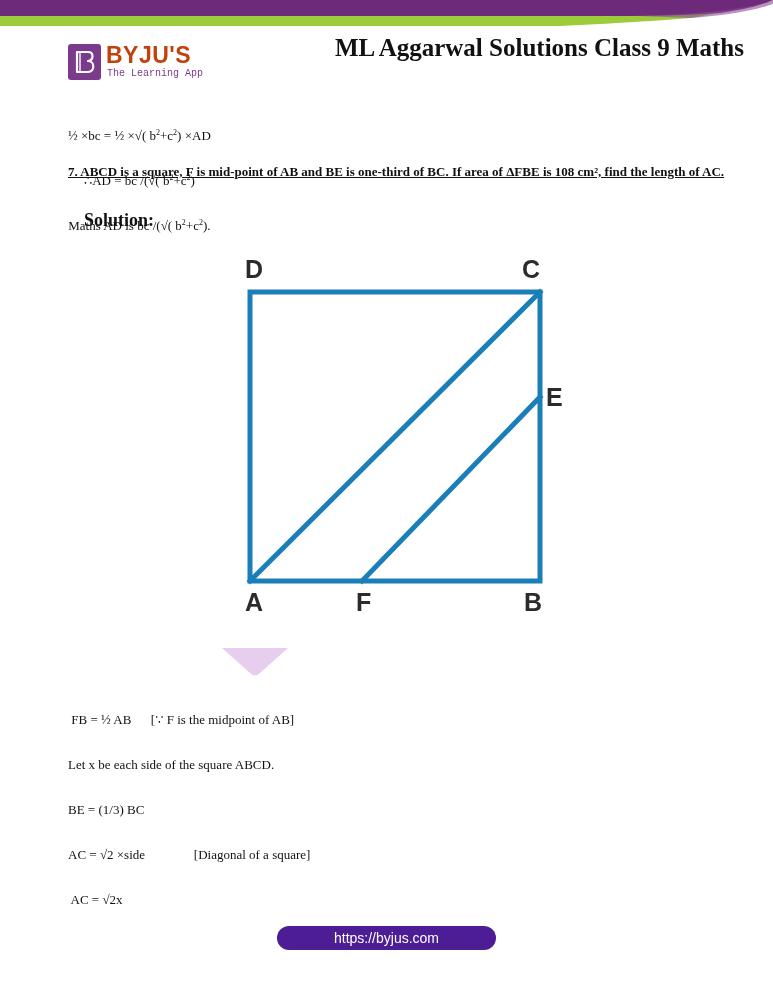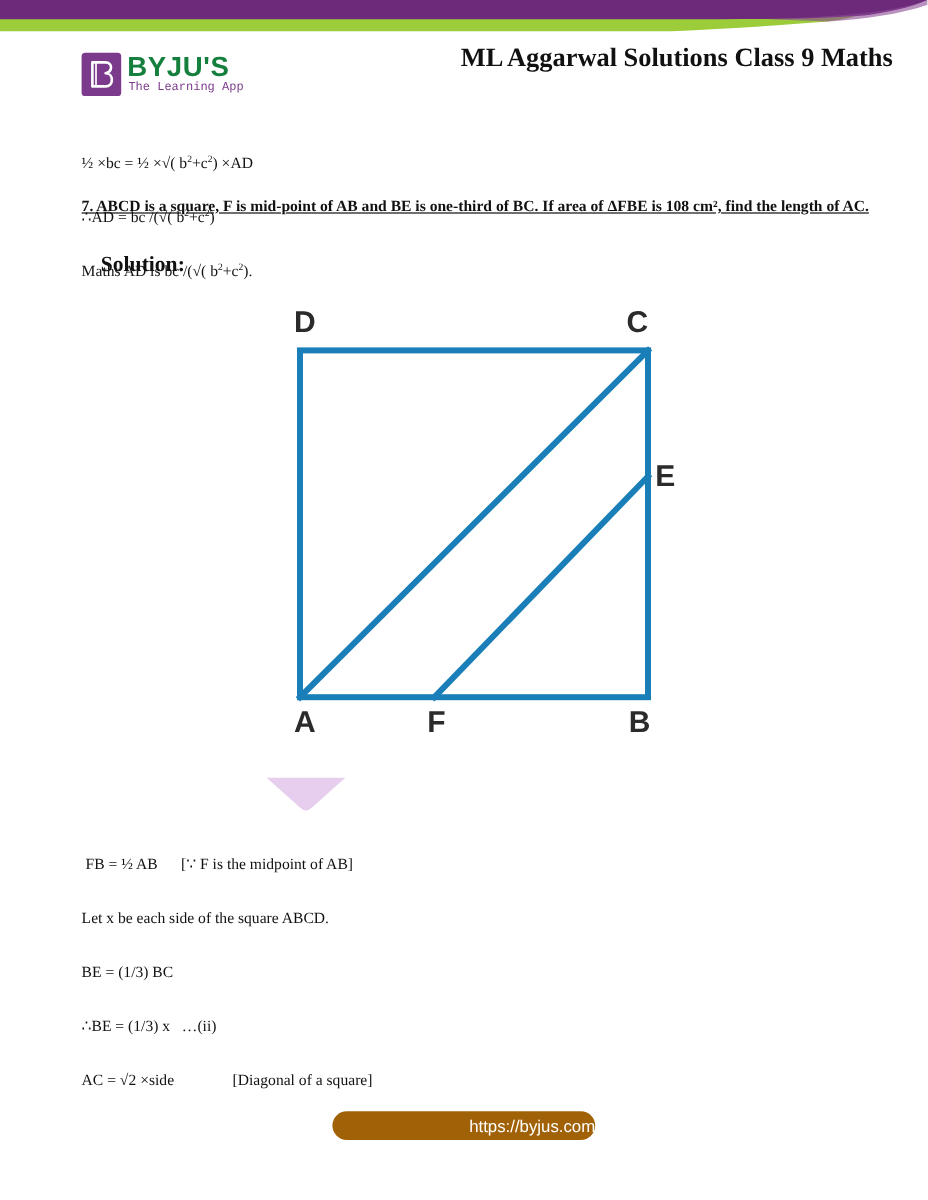--- a/index.html
+++ b/index.html
@@ -11,31 +11,31 @@
   .top-band { position: absolute; left: 0; top: 0; width: 773px; height: 30px; }
   .logo { position: absolute; left: 68px; top: 44px; width: 135px; height: 38px; }
   .logo-mark {
     position: absolute; left: 0; top: 0; width: 33px; height: 36px;
     background: #7b3a8c; border-radius: 3px;
   }
   .logo-mark svg { position: absolute; left: 0; top: 0; }
   .logo-word {
     position: absolute; left: 38px; top: -1px;
     font-family: "Liberation Sans", "DejaVu Sans", sans-serif;
-    font-weight: bold; font-size: 23px; letter-spacing: 0.5px; color: #15803d;
+    font-weight: bold; font-size: 23px; letter-spacing: 0.5px; color: #c2410c;
     line-height: 24px;
   }
   .logo-tag {
     position: absolute; left: 39px; top: 24px;
     font-family: Liberation Mono, monospace;
     font-size: 10px; color: #7b3a8c; line-height: 12px; white-space: nowrap;
   }
   .doc-title {
     position: absolute; right: 29px; top: 36px; text-align: right;
-    font-weight: bold; font-size: 22px; line-height: 23px; color: #111;
+    font-weight: bold; font-size: 25px; line-height: 23px; color: #111;
   }
   .doc-title div { white-space: nowrap; }
   .text-block {
     position: absolute; left: 68px; font-size: 13px; line-height: 15px; white-space: pre;
   }
   .text-block .ln { height: 15px; }
   sup { font-size: 8px; vertical-align: 5px; line-height: 0; }
   .question {
     position: absolute; left: 68px; top: 164px; width: 660px;
     font-size: 13px; line-height: 16px; font-weight: bold; text-decoration: underline;
@@ -46,21 +46,21 @@
   }
   .figure { position: absolute; left: 230px; top: 245px; width: 350px; height: 380px; }
   .fig-label {
     position: absolute;
     font-family: "Liberation Sans", "DejaVu Sans", sans-serif;
     font-weight: bold; font-size: 25px; color: #2b2b2b; line-height: 25px;
   }
   .pink-marker { position: absolute; left: 222px; top: 648px; }
   .footer-pill {
     position: absolute; left: 277px; top: 926px; width: 219px; height: 24px;
-    background: #a16207; border-radius: 12px; color: #fff; text-align: right;
+    background: #4c1d95; border-radius: 12px; color: #fff; text-align: center;
     font-family: "Liberation Sans", "DejaVu Sans", sans-serif; font-size: 14px; line-height: 24px;
   }
 </style>
 </head>
 <body>
 
 <svg class="top-band" width="773" height="30" viewBox="0 0 773 30">
   <path d="M0 0 H773 V0 C740 4 720 14 690 18 C640 22 600 24 560 26 L0 26 Z" fill="#9ccc3a"></path>
   <path d="M0 0 H773 C760 6 740 10 720 13 C680 16 640 16 600 16 L0 16 Z" fill="#6e2a7a"></path>
   <path d="M640 16 C700 14 745 10 773 0 L773 4 C750 12 720 16 690 18 Z" fill="#8a4a95" opacity="0.6"></path>
@@ -74,21 +74,21 @@
     </svg>
   </div>
   <div class="logo-word">BYJU'S</div>
   <div class="logo-tag">The Learning App</div>
 </div>
 
 <div class="doc-title">
   <div>ML Aggarwal Solutions Class 9 Maths</div>
 </div>
 
-<div class="text-block" style="top:98px;">
+<div class="text-block" style="top:98px;text-align:center;">
   <div class="ln"><span>½ ×bc = ½ ×√( b</span><sup>2</sup><span>+c</span><sup>2</sup><span>) ×AD</span></div>
   <div class="ln"><span>∴AD = bc /(√( b</span><sup>2</sup><span>+c</span><sup>2</sup><span>)</span></div>
   <div class="ln"><span>Maths AD is bc /(√( b</span><sup>2</sup><span>+c</span><sup>2</sup><span>).</span></div>
 </div>
 
 <div class="question">7. ABCD is a square, F is mid-point of AB and BE is one-third of BC. If area of ΔFBE is 108 cm², find the length of AC.</div>
 <div class="solution-label">Solution:</div>
 
 <div class="figure">
   <svg width="350" height="380" viewBox="0 0 350 380">
@@ -107,22 +107,22 @@
 </div>
 
 <svg class="pink-marker" width="68" height="30" viewBox="0 0 68 30">
   <path d="M0 0 H66 L38 25 Q33 30 28 25 Z" fill="#e7cdee"></path>
 </svg>
 
 <div class="text-block" style="top:682px;">
   <div class="ln"> FB = ½ AB      [∵ F is the midpoint of AB]</div>
   <div class="ln">Let x be each side of the square ABCD.</div>
   <div class="ln">BE = (1/3) BC</div>
-  <div class="ln">∴BE = (1/3) x   …(ii)</div>
   <div class="ln">AC = √2 ×side               [Diagonal of a square]</div>
+  <div class="ln"> AC = √2x</div>
   
   
   
   
   
   
 </div>
 
 <div class="footer-pill">https://byjus.com</div>
 

